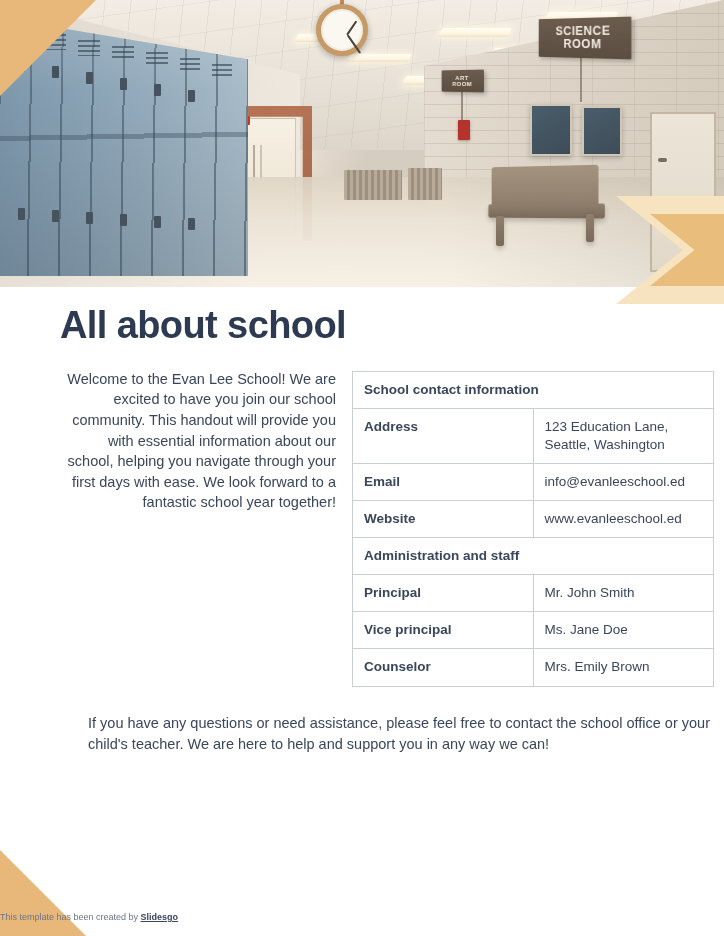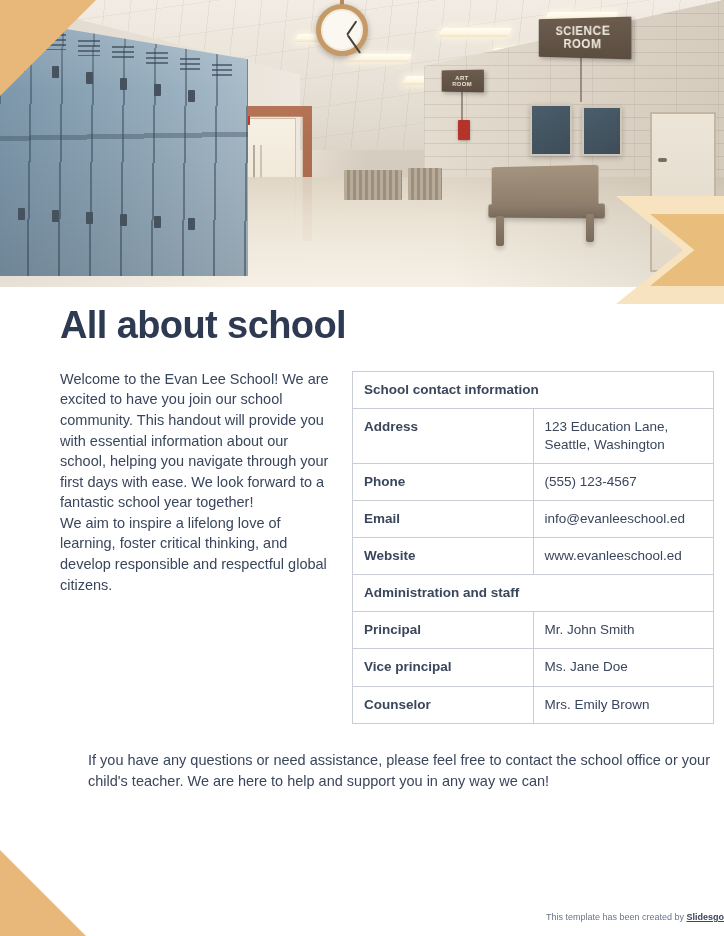--- a/index.html
+++ b/index.html
@@ -333,20 +333,21 @@
 
   .col-left {
     width: 292px;
     padding-right: 16px;
   }
 
   .body-text {
     font-size: 14.5px;
     line-height: 1.42;
     color: #3a465c;
+    text-align: right;
   }
 
   .sub-head {
     font-size: 17px;
     font-weight: 700;
     color: #2e3a52;
     margin: 20px 0 7px 0;
   }
 
   
@@ -398,21 +399,21 @@
     width: 628px;
     font-size: 14.5px;
     line-height: 1.45;
     color: #3a465c;
   }
 
   .footer {
     position: absolute;
     bottom: 14px; left: 0;
     width: 724px;
-    text-align: right;
+    text-align: left;
     font-size: 9px;
     color: #6b7589;
     z-index: 8;
   }
   .footer b {
     color: #3a465c;
     text-decoration: underline;
     font-weight: 700;
   }
 </style>
@@ -500,40 +501,35 @@
   <div class="content">
 
     <h1 class="title">All about school</h1>
 
     <div class="columns">
 
       <div class="col-left">
         <p class="body-text">Welcome to the Evan Lee School! We are excited to have you join our school community. This handout will provide you with essential information about our school, helping you navigate through your first days with ease. We look forward to a fantastic school year together!</p>
 
 
-        <p class="body-text">We aim to inspire a lifelong love of learning, foster critical thinking, and develop responsible and respectful global citizens.</p>
       </div>
 
       <div class="col-right">
         <table class="info">
           <tbody>
             <tr>
               <td class="th-full" colspan="2">School contact information</td>
             </tr>
 
             <tr>
               <td class="lbl c-lbl-a">Address</td>
               <td class="multiline">123 Education Lane,
 Seattle, Washington</td>
             </tr>
 
-            <tr>
-              <td class="lbl c-lbl-a">Phone</td>
-              <td>(555) 123-4567</td>
-            </tr>
 
             <tr>
               <td class="lbl c-lbl-a">Email</td>
               <td class="clip-cell">info@evanleeschool.ed</td>
             </tr>
 
             <tr>
               <td class="lbl c-lbl-a">Website</td>
               <td class="clip-cell">www.evanleeschool.ed</td>
             </tr>

